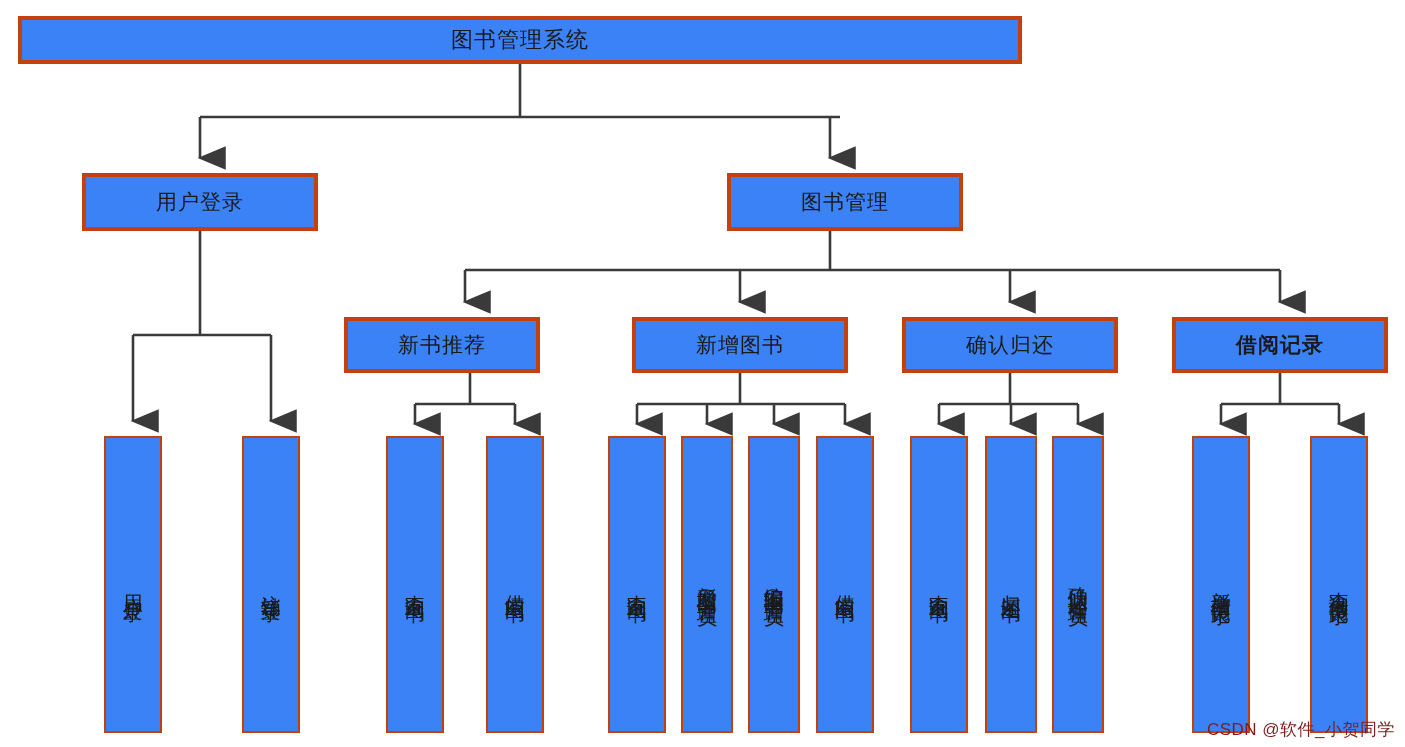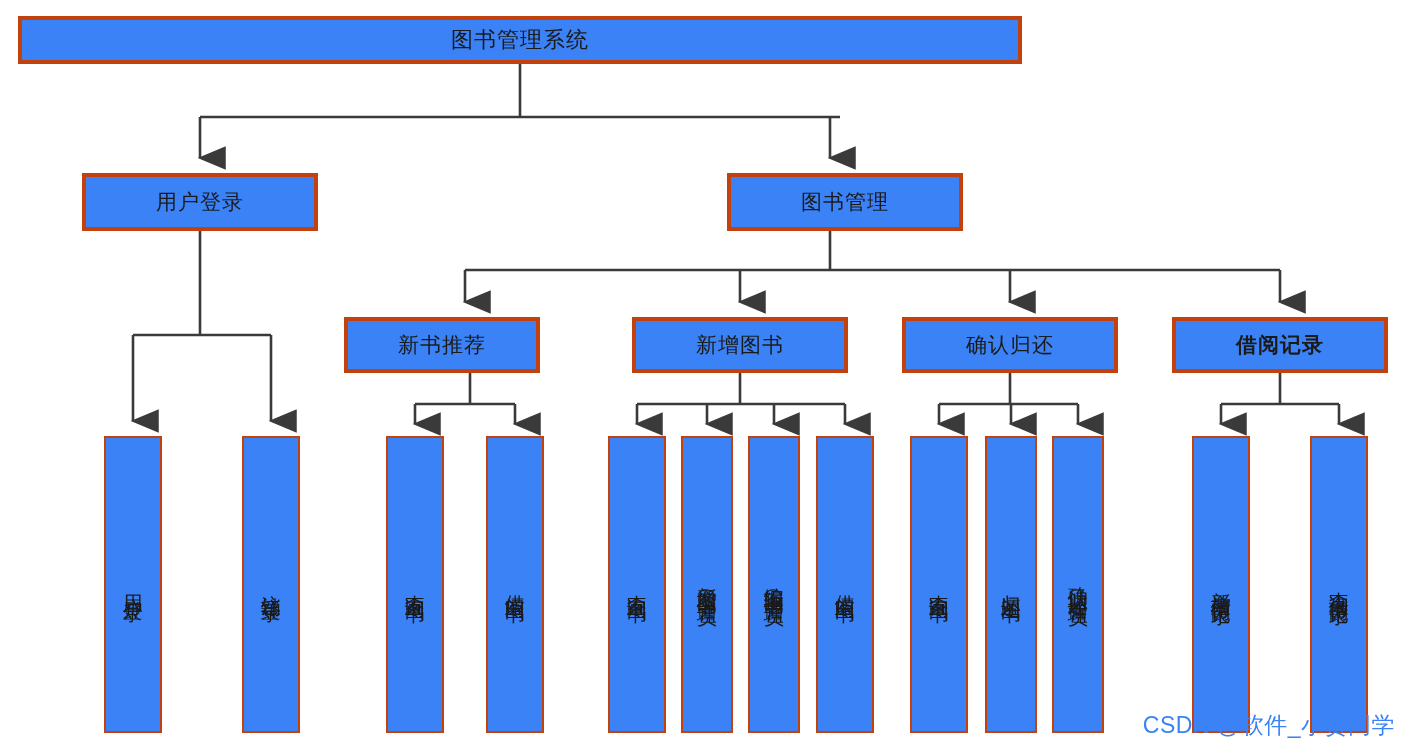--- a/index.html
+++ b/index.html
@@ -18,21 +18,21 @@
   .node.leaf .lbl{
     writing-mode:vertical-rl;
     text-orientation:upright;
     font-size:20px;
     line-height:1.32;
     letter-spacing:3px;
     white-space:normal;
     max-height:270px;
   }
 
-  #watermark{position:absolute;right:10px;bottom:6px;color:#3b82f6;font-size:23px;
+  #watermark{position:absolute;right:10px;bottom:6px;color:#7f1d1d;font-size:17px;
              letter-spacing:.5px;white-space:nowrap;pointer-events:none;}
 </style>
 </head>
 <body>
 
 <div id="canvas">
 
   <svg id="edges" viewBox="0 0 1405 747" xmlns="http://www.w3.org/2000/svg">
     <defs>
       <marker id="arrow" viewBox="0 0 10 12" refX="5" refY="11" markerWidth="9" markerHeight="11" orient="auto-start-reverse">

